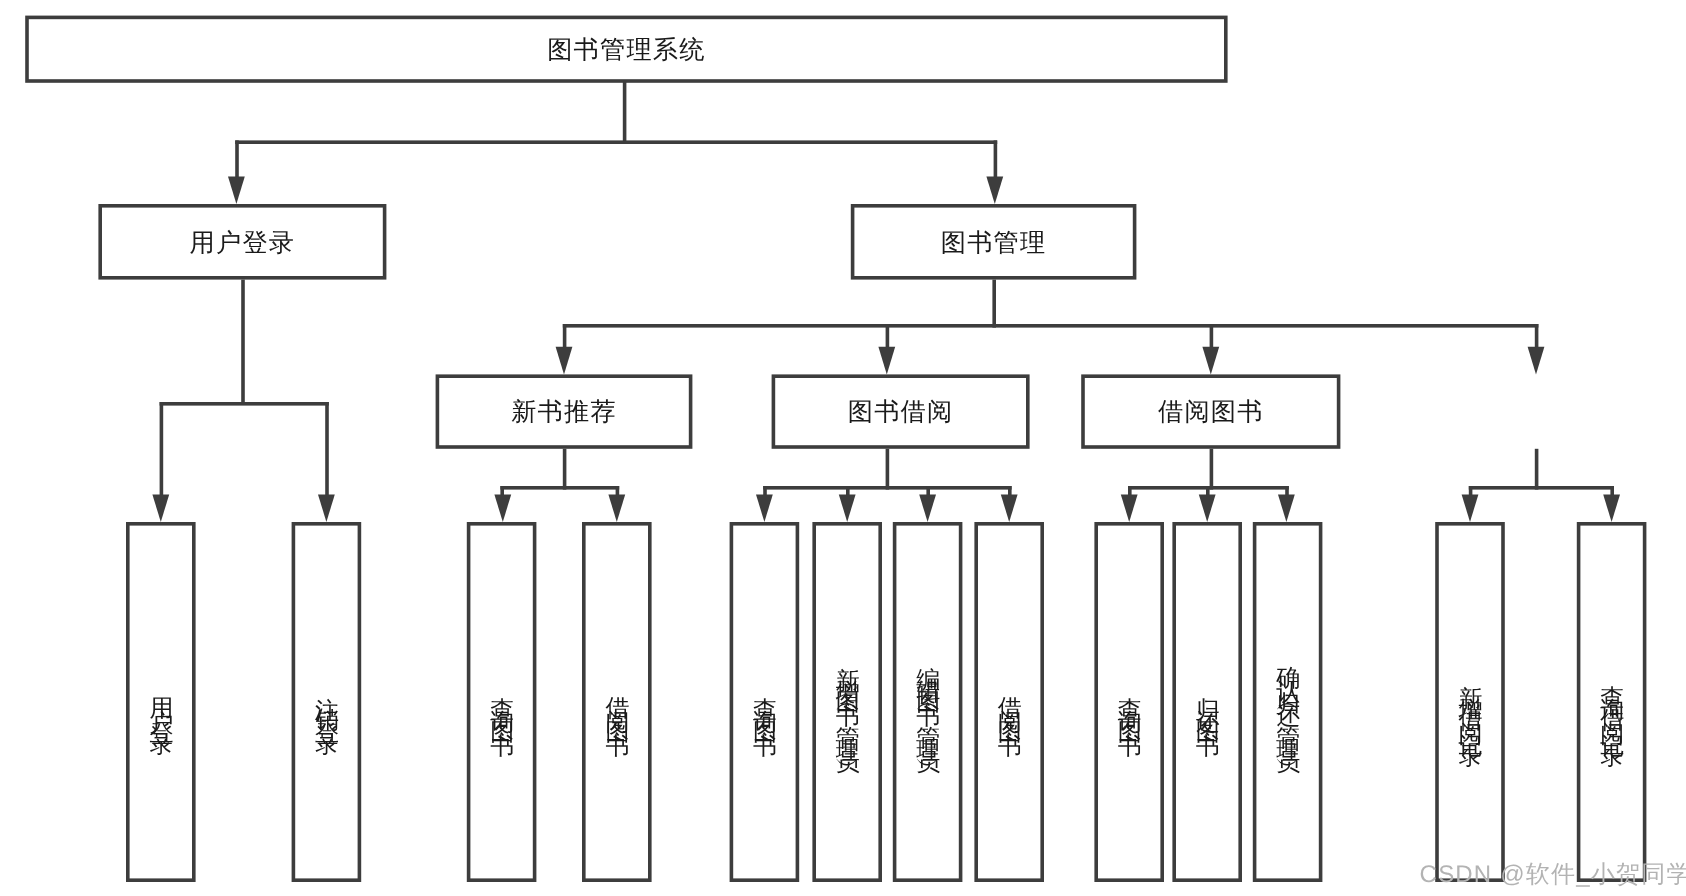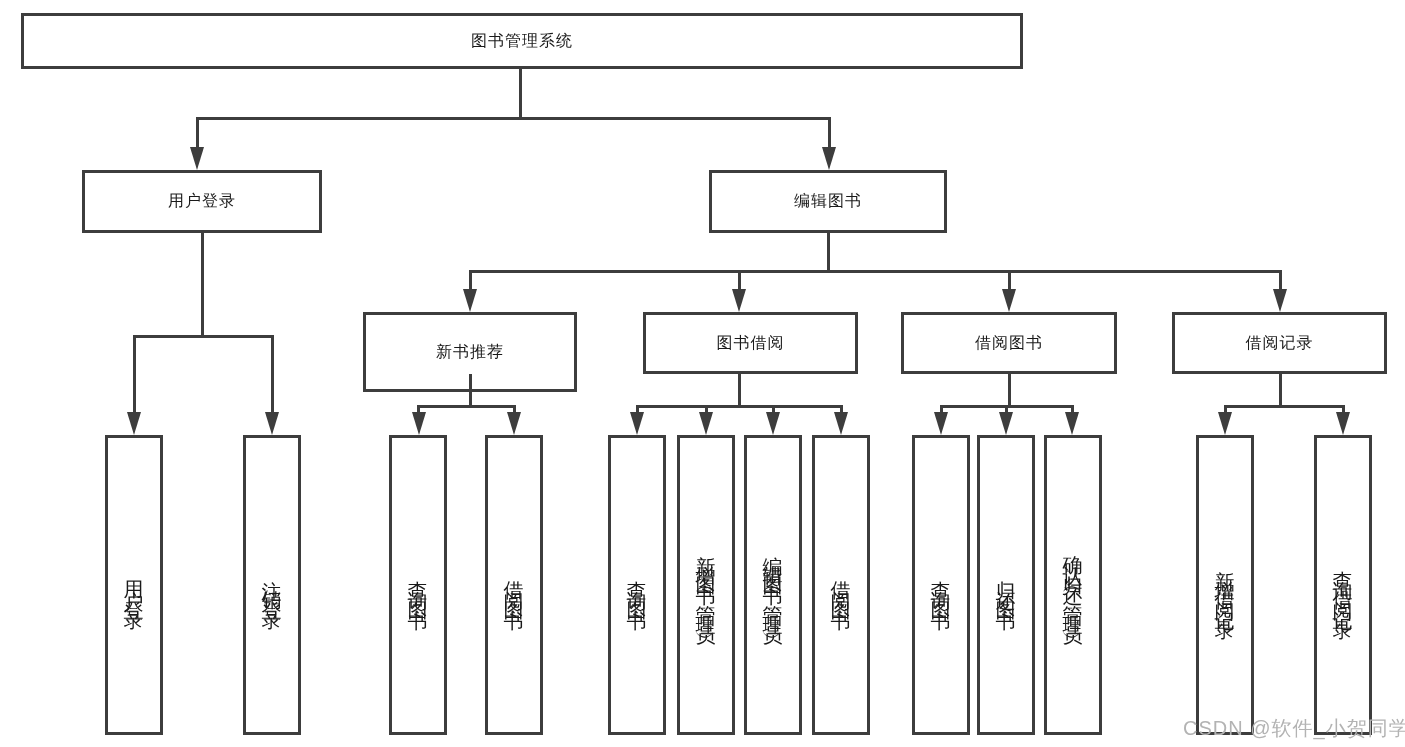--- a/index.html
+++ b/index.html
@@ -3,21 +3,21 @@
 <meta charset="utf-8">
 <style>
   html,body{margin:0;padding:0;background:#fff;}
   #stage{
     position:relative;width:1405px;height:747px;background:#ffffff;
     font-family:"Liberation Sans",sans-serif;overflow:hidden;
   }
   .box{
     position:absolute;box-sizing:border-box;background:#ffffff;
     border:3px solid #3d3d3d;display:flex;align-items:center;justify-content:center;
-    color:#1a1a1a;font-size:16px;letter-spacing:1px;white-space:nowrap;
+    color:#1a1a1a;font-size:21px;letter-spacing:1px;white-space:nowrap;
   }
   .leaf{
     position:absolute;box-sizing:border-box;background:#ffffff;
     border:3px solid #3d3d3d;display:flex;align-items:center;justify-content:center;
     color:#1a1a1a;font-size:20px;
   }
   .leaf .vtext{
     writing-mode:vertical-rl;text-orientation:mixed;
     letter-spacing:10px;line-height:1;white-space:nowrap;
   }
@@ -38,34 +38,31 @@
 <div id="stage">
 
   <div class="box" style="left:21px;top:13px;width:1002px;height:56px">
     <span>图书管理系统</span>
   </div>
 
   <div class="box" style="left:82px;top:170px;width:240px;height:63px">
     <span>用户登录</span>
   </div>
   <div class="box" style="left:709px;top:170px;width:238px;height:63px">
-    <span>编辑图书</span>
+    <span>图书管理</span>
   </div>
 
-  <div class="box" style="left:363px;top:312px;width:214px;height:80px">
+  <div class="box" style="left:363px;top:312px;width:214px;height:62px">
     <span>新书推荐</span>
   </div>
   <div class="box" style="left:643px;top:312px;width:215px;height:62px">
     <span>图书借阅</span>
   </div>
   <div class="box" style="left:901px;top:312px;width:216px;height:62px">
     <span>借阅图书</span>
-  </div>
-  <div class="box" style="left:1172px;top:312px;width:215px;height:62px">
-    <span>借阅记录</span>
   </div>
 
   <div class="leaf" style="left:105px;top:435px;width:58px;height:300px">
     <span class="vtext">用户登录</span>
   </div>
   <div class="leaf" style="left:243px;top:435px;width:58px;height:300px">
     <span class="vtext">注销登录</span>
   </div>
   <div class="leaf" style="left:389px;top:435px;width:58px;height:300px">
     <span class="vtext">查询图书</span>

